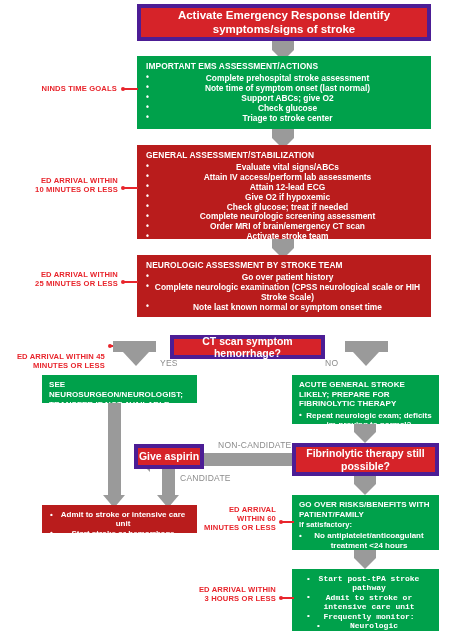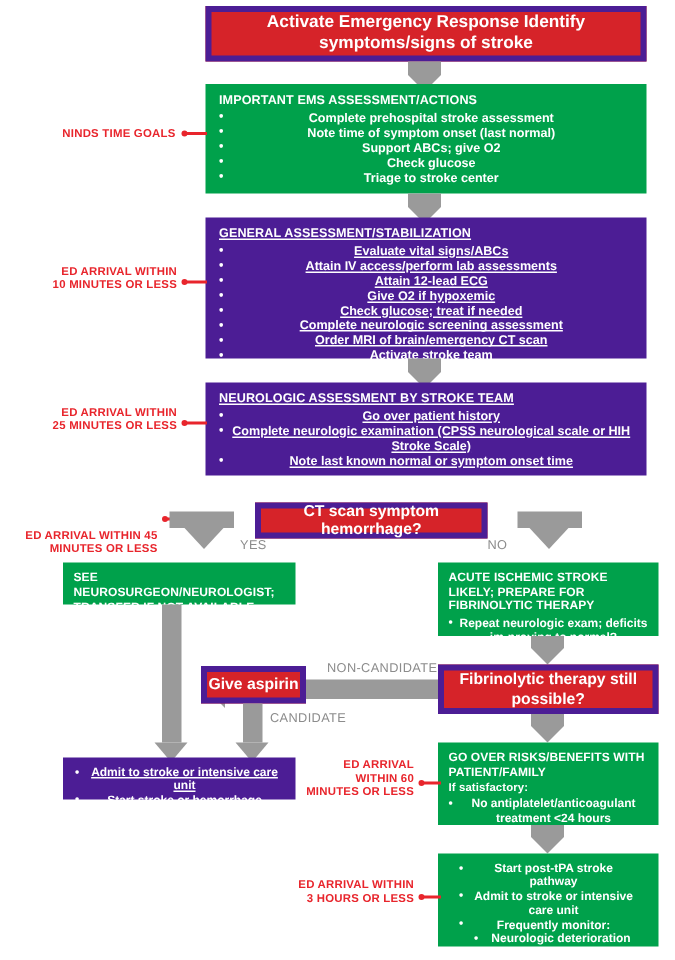--- a/index.html
+++ b/index.html
@@ -16,21 +16,21 @@
   }
 
   
   .box {
     position: absolute;
     color: #ffffff;
     line-height: 1.18;
   }
   .box.red    { background: #d62329; border: 4px solid #4c1d95; }
   .box.green  { background: #00a14b; }
-  .box.blue   { background: #4c1d95; text-decoration: underline; }
+  .box.blue   { background: #b91c1c; }
 
   .box-title {
     font-weight: bold;
     letter-spacing: .01em;
   }
   .bullets { list-style: none; text-align: center; }
   .bullets li {
     position: relative;
     padding-left: 7px;
     font-weight: bold;
@@ -181,21 +181,21 @@
 
   <div class="arrow-down" style="left:345px; top:341px; width:43px; height:11px;"></div>
   <div class="arrow-head-down" style="left:353px; top:352px; border-left-width:13px; border-right-width:13px; border-top-width:14px;"></div>
   <div class="arrow-label" style="left:325px; top:358px; font-size:8.5px;">NO</div>
 
   <div class="box green" style="left:42px; top:375px; width:155px; height:28px; padding:5px 7px;">
     <div class="box-title" style="font-size:8px; line-height:1.25;">SEE NEUROSURGEON/NEUROLOGIST; TRANSFER IF NOT AVAILABLE</div>
   </div>
 
   <div class="box green" style="left:292px; top:375px; width:147px; height:49px; padding:5px 7px;">
-    <div class="box-title" style="font-size:8px; line-height:1.2; margin-bottom:2px;">ACUTE ISCHEMIC STROKE LIKELY; PREPARE FOR FIBRINOLYTIC THERAPY</div>
+    <div class="box-title" style="font-size:8px; line-height:1.2; margin-bottom:2px;">ACUTE GENERAL STROKE LIKELY; PREPARE FOR FIBRINOLYTIC THERAPY</div>
     <ul class="bullets" style="font-size:8px;">
       <li>Repeat neurologic exam; deficits im-proving to normal?</li>
       <li>Search for fibrinolytic exclusions</li>
     </ul>
   </div>
 
   <div class="arrow-down" style="left:108px; top:403px; width:13px; height:92px;"></div>
   <div class="arrow-head-down" style="left:103px; top:495px; border-left-width:11px; border-right-width:11px; border-top-width:13px;"></div>
 
   <div class="arrow-down" style="left:354px; top:424px; width:22px; height:8px;"></div>
@@ -236,21 +236,21 @@
     </ul>
   </div>
 
   <div class="goal" style="left:204px; top:505px; width:72px; font-size:7.6px;">ED ARRIVAL WITHIN 60 MINUTES OR LESS</div>
   <div class="goal-dot" style="left:279px; top:520px;"></div>
   <div class="goal-line" style="left:282px; top:521px; width:12px;"></div>
 
   <div class="arrow-down" style="left:354px; top:550px; width:22px; height:8px;"></div>
   <div class="arrow-head-down" style="left:354px; top:558px;"></div>
 
-  <div class="box green" style="left:292px; top:569px; width:147px; height:62px; padding:5px 14px;">
+  <div class="box green" style="left:292px; top:569px; width:147px; height:62px; padding:5px 14px;font-family:Liberation Mono, monospace;">
     <ul class="bullets" style="font-size:8px;">
       <li>Start post-tPA stroke pathway</li>
       <li>Admit to stroke or intensive care unit</li>
       <li>Frequently monitor:</li>
       <li class="sub">Neurologic deterioration</li>
       <li class="sub">BP per protocol</li>
     </ul>
   </div>
 
   <div class="goal" style="left:194px; top:585px; width:82px; font-size:7.6px;">ED ARRIVAL WITHIN 3 HOURS OR LESS</div>

